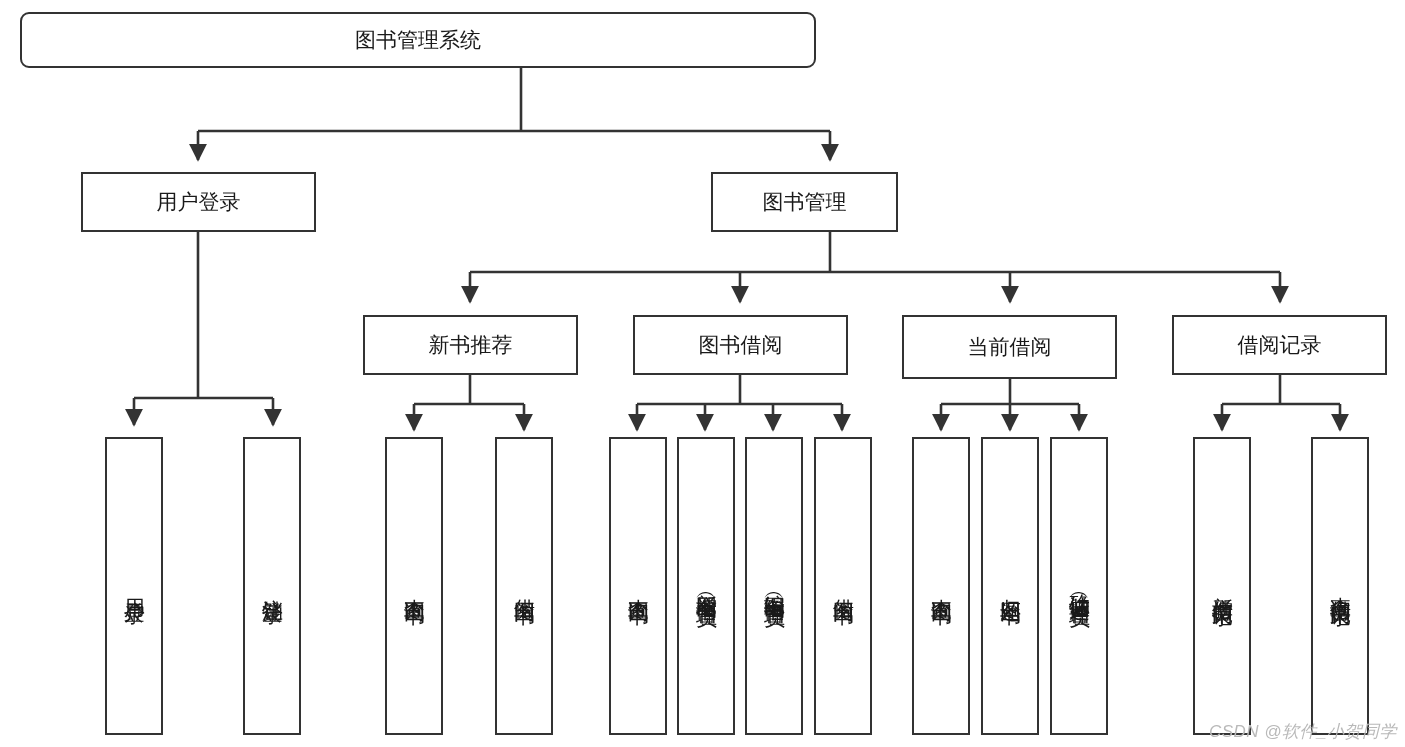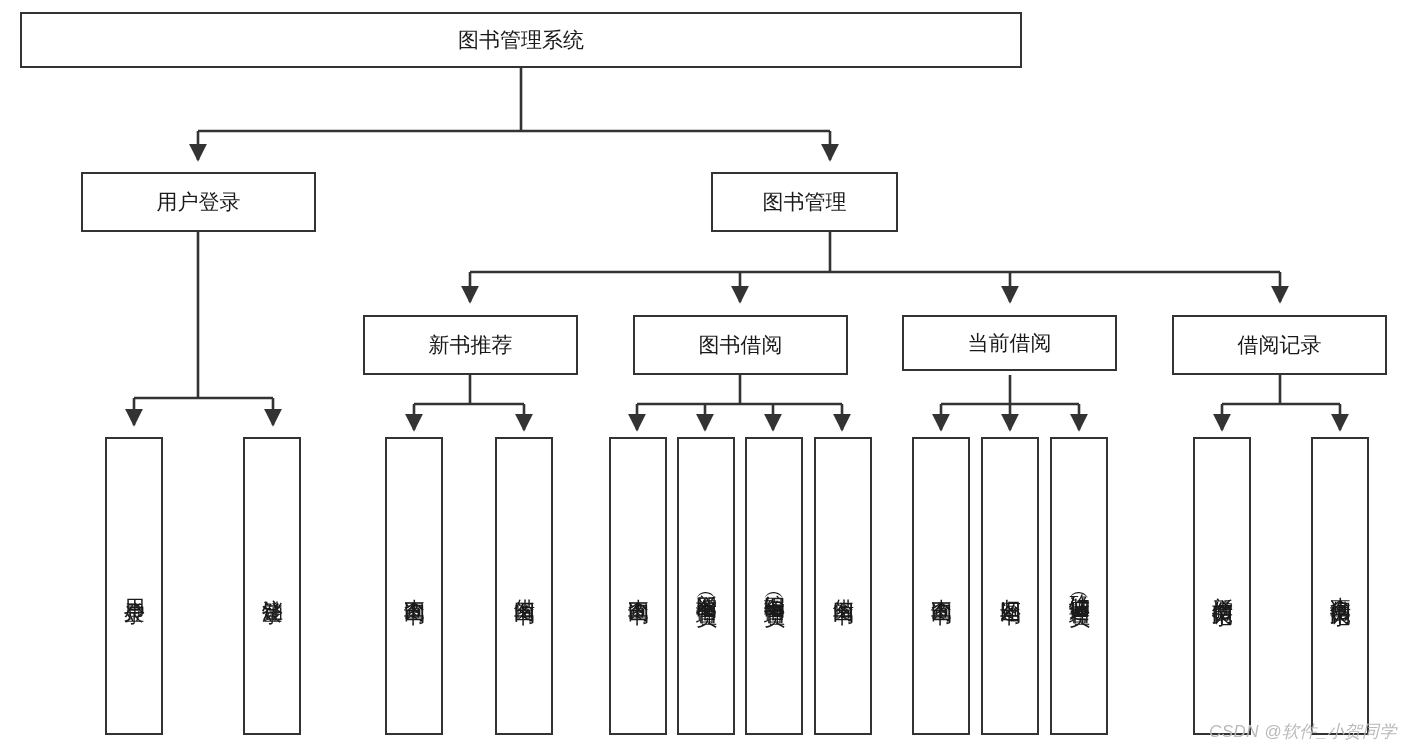--- a/index.html
+++ b/index.html
@@ -116,38 +116,38 @@
       <path d="M 1010 404 L 1010 430" marker-end="url(#arrow)"></path>
       <path d="M 1079 404 L 1079 430" marker-end="url(#arrow)"></path>
 
       <path d="M 1280 375 L 1280 404"></path>
       <path d="M 1222 404 L 1340 404"></path>
       <path d="M 1222 404 L 1222 430" marker-end="url(#arrow)"></path>
       <path d="M 1340 404 L 1340 430" marker-end="url(#arrow)"></path>
     </g>
   </svg>
 
-  <div class="node h" style="left:20px; top:12px; width:1002px; height:56px;">
+  <div class="node h" style="left:20px; top:12px; width:796px; height:56px;border-radius:9px;">
     <span class="node-label">图书管理系统</span>
   </div>
 
   <div class="node h" style="left:81px; top:172px; width:235px; height:60px;">
     <span class="node-label">用户登录</span>
   </div>
   <div class="node h" style="left:711px; top:172px; width:187px; height:60px;">
     <span class="node-label">图书管理</span>
   </div>
 
   <div class="node h" style="left:633px; top:315px; width:215px; height:60px;">
     <span class="node-label">图书借阅</span>
   </div>
   <div class="node h" style="left:363px; top:315px; width:215px; height:60px;">
     <span class="node-label">新书推荐</span>
   </div>
-  <div class="node h" style="left:902px; top:315px; width:215px; height:56px;">
+  <div class="node h" style="left:902px; top:315px; width:215px; height:64px;">
     <span class="node-label">当前借阅</span>
   </div>
   <div class="node h" style="left:1172px; top:315px; width:215px; height:60px;">
     <span class="node-label">借阅记录</span>
   </div>
 
   <div class="node v" style="left:105px; top:437px; width:58px; height:298px;">
     <span class="node-label">用户登录</span>
   </div>
   <div class="node v" style="left:243px; top:437px; width:58px; height:298px;">

